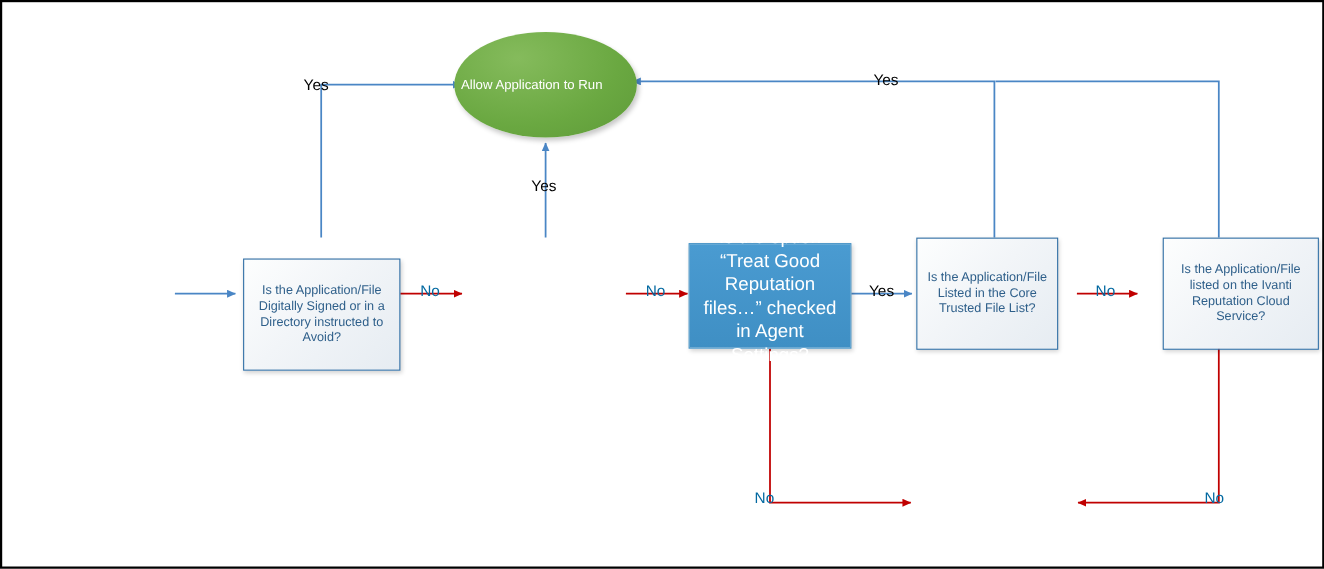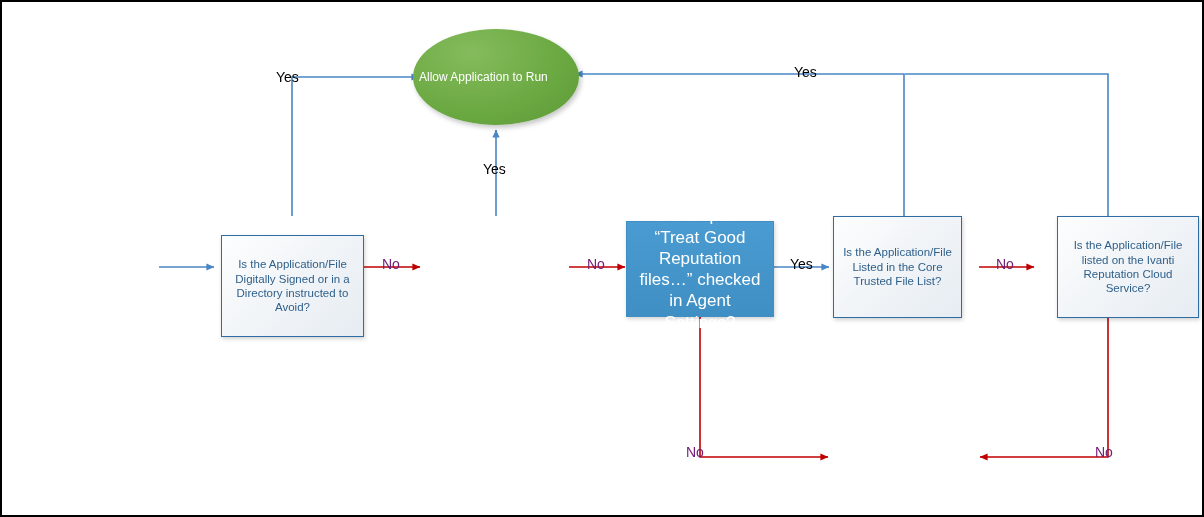--- a/index.html
+++ b/index.html
@@ -83,21 +83,21 @@
   }
 
   
   .elabel {
     position: absolute;
     font-size: 14px;
     line-height: 1;
     white-space: nowrap;
   }
   .elabel.blue { color: #000000; }
-  .elabel.red  { color: #701a75; }
+  .elabel.red  { color: #0369a1; }
 </style>
 </head>
 <body>
 
 <div id="canvas">
 
   <svg class="edges" viewBox="0 0 1204 517">
     <defs>
       <marker id="arrowBlue" markerWidth="9" markerHeight="9" refX="7.6" refY="3.6" orient="auto" markerUnits="userSpaceOnUse">
         <path d="M0,0 L8,3.6 L0,7.2 z" fill="#4a86c5"></path>

